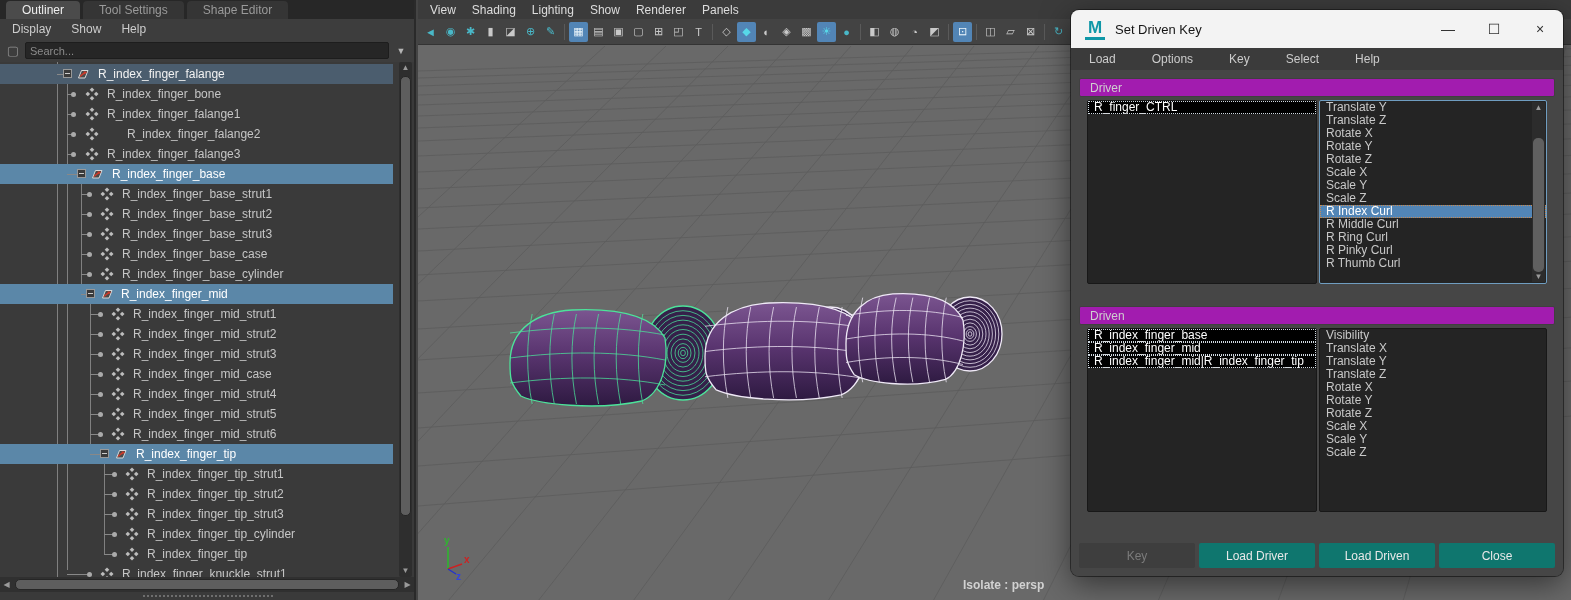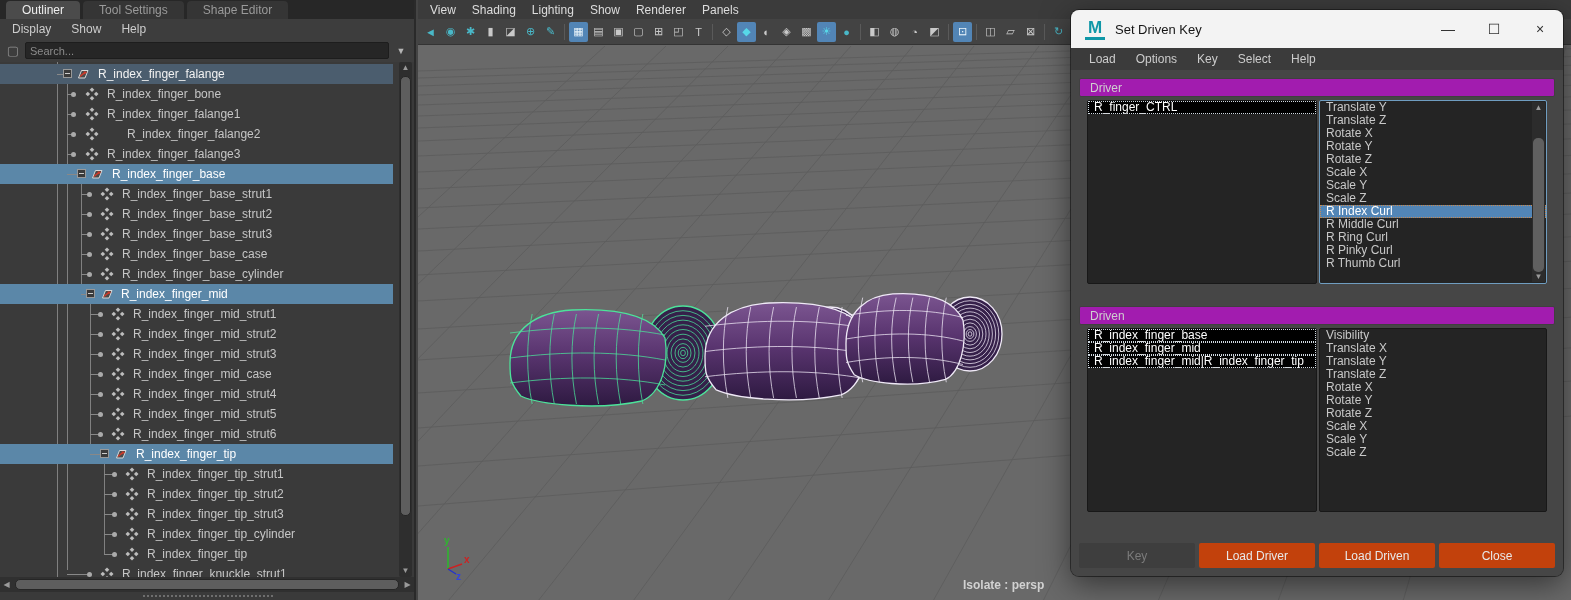--- a/index.html
+++ b/index.html
@@ -49,35 +49,35 @@
   .vpsep::after{content:"";position:absolute;left:3px;top:0;bottom:0;width:1px;background:#5a5a5a;}
   .vp-canvas{position:absolute;left:0;top:46px;right:0;bottom:0;}
   .isolate{position:absolute;left:545px;top:532px;font-size:12px;font-weight:bold;color:#d2d2d2;}
   
   #sdk{position:absolute;left:1071px;top:10px;width:492px;height:566px;border-radius:8px;overflow:hidden;
        background:#464646;box-shadow:0 8px 30px rgba(0,0,0,.5),0 0 0 1px rgba(20,20,20,.6);}
   .titlebar{height:38px;background:#f3f3f3;display:flex;align-items:center;padding-left:14px;}
   .maya-logo{width:20px;height:22px;color:#0f97a7;font-weight:bold;font-size:17px;line-height:19px;text-align:center;border-bottom:3px solid #0f97a7;}
   .win-title{margin-left:10px;font-size:13px;color:#151515;flex:1;}
   .winbtn{width:46px;height:38px;display:flex;align-items:center;justify-content:center;font-size:14px;color:#333;}
-  .sdk-menubar{height:22px;background:#3b3b3b;display:flex;align-items:center;gap:20px;padding-left:18px;font-size:12px;color:#ccc;}
+  .sdk-menubar{height:22px;background:#3b3b3b;display:flex;align-items:center;gap:36px;padding-left:18px;font-size:12px;color:#ccc;}
   .sdk-body{position:relative;height:506px;background:#464646;}
   .sec-header{position:absolute;left:8px;right:8px;height:19px;background:#a21caf;border:1px solid #404040;border-radius:2px;
       color:#cfcfcf;font-size:12px;display:flex;align-items:center;padding-left:10px;}
   .list{position:absolute;background:#242424;border:1px solid #181818;border-radius:2px;font-size:12px;color:#c8c8c8;overflow:hidden;}
   .list.focused{border:1px solid #6f9dc0;}
   .lrow{height:13px;line-height:13px;padding-left:6px;white-space:nowrap;}
   .lrow.selb{background:#000000;color:#fff;outline:1px dotted #cfd8e0;outline-offset:-1px;}
   .lrow.sela{background:#5285b6;color:#fff;outline:1px dotted #c98a50;outline-offset:-1px;}
   .asb{position:absolute;top:1px;bottom:1px;right:1px;width:13px;background:#2c2c2c;}
   .asb .up,.asb .dn{position:absolute;left:0;width:13px;height:11px;color:#9a9a9a;font-size:8px;text-align:center;line-height:11px;}
   .asb .dn{bottom:0;}
   .asb .thumb{position:absolute;left:1px;right:1px;top:36px;height:134px;background:#606060;border-radius:5px;}
   .btnrow{position:absolute;left:8px;right:8px;top:473px;height:25px;display:flex;gap:4px;}
-  .btn{flex:1;background:#c2410c;border-radius:2px;color:#e8e8e8;font-size:12px;display:flex;align-items:center;justify-content:center;}
+  .btn{flex:1;background:#0f766e;border-radius:2px;color:#e8e8e8;font-size:12px;display:flex;align-items:center;justify-content:center;}
   .btn.disabled{background:#3e3e3e;color:#7b7b7b;}
 </style>
 </head>
 <body>
 
 <div id="app">
 
   <div id="left-panel">
     <div class="tab-bar" id="panel-tabs">
         <div class="tab active">Outliner</div>

